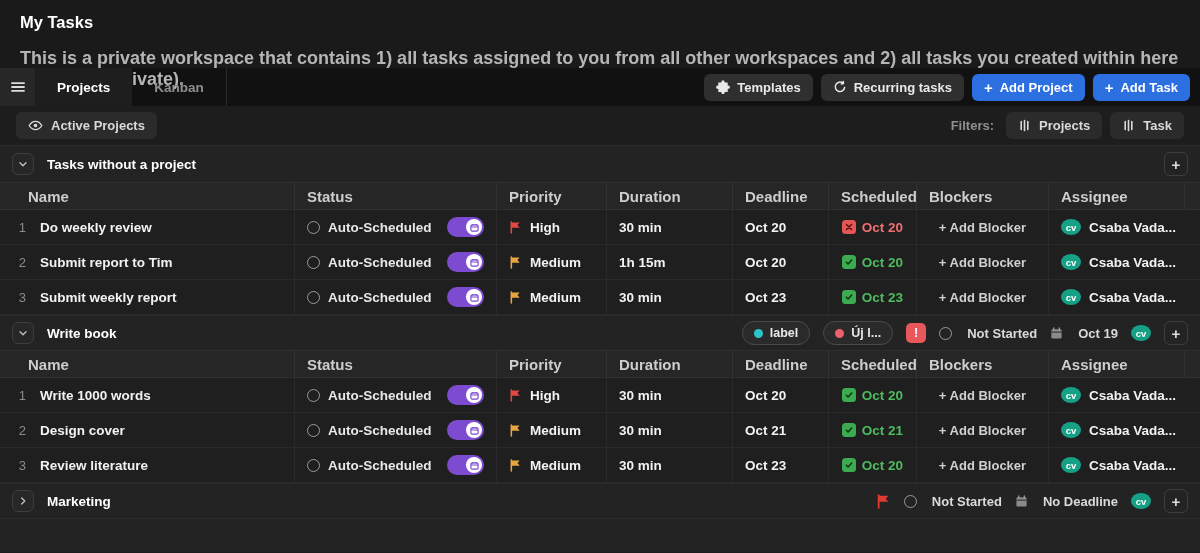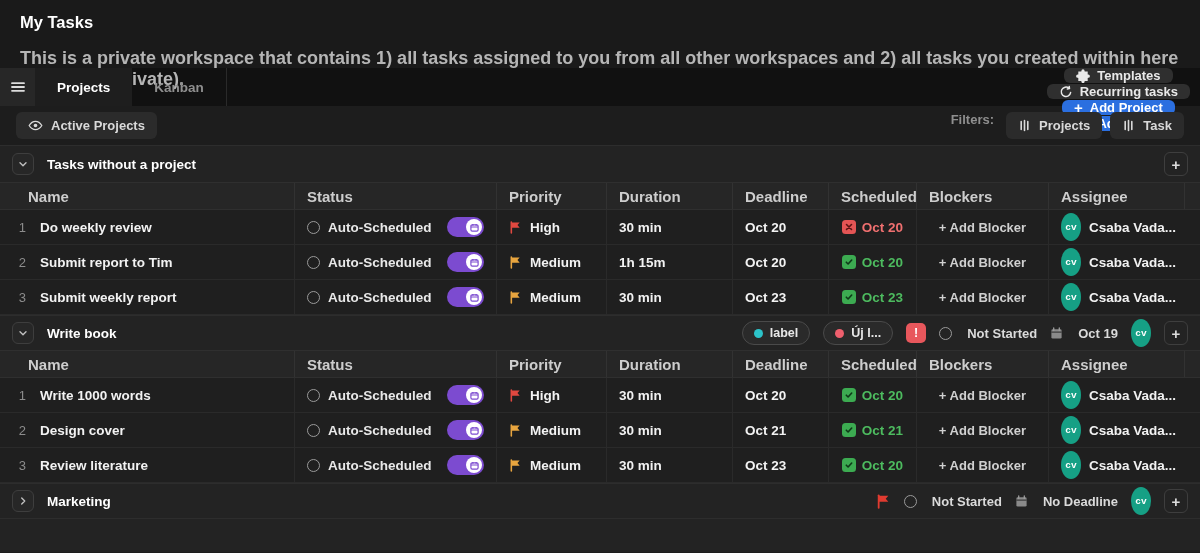--- a/index.html
+++ b/index.html
@@ -10,31 +10,31 @@
   .top-header { height:68px; background:#1a1a1a; padding:13px 20px 0; }
   .page-title { font-size:16.5px; font-weight:700; color:#ffffff; }
   .page-subtitle { margin-top:16px; font-size:18px; font-weight:700; color:#b5b5b5; }
 
   
   .tab-strip { height:38px; background:#111111; display:flex; align-items:stretch; }
   .burger-btn { width:35px; display:flex; align-items:center; justify-content:center; background:#272727; color:#dcdcdc; cursor:pointer; }
   .tab { padding:0 22px; display:flex; align-items:center; font-size:13.5px; font-weight:700; cursor:pointer; }
   .tab.active { background:#1e1e1e; color:#ffffff; }
   .tab.inactive { color:#8f8f8f; border-right:1px solid #2a2a2a; }
-  .strip-actions { margin-left:auto; display:flex; align-items:center; gap:1px; padding-right:10px;flex-direction:column; }
+  .strip-actions { margin-left:auto; display:flex; align-items:center; gap:8px; padding-right:10px; }
   .btn { height:27px; border-radius:6px; background:#2f2f2f; color:#e9e9e9; font-size:13px; font-weight:700;
          display:flex; align-items:center; gap:7px; padding:0 12px; cursor:pointer; white-space:nowrap; }
   .btn.blue { background:#2b6fe0; color:#ffffff; }
   .btn .plus-glyph { font-size:15px; font-weight:700; line-height:1; }
 
   
   .filter-row { height:39px; background:#1d1d1d; display:flex; align-items:center; padding:0 16px; }
   .chip { height:27px; border-radius:6px; background:#2b2b2b; color:#d9d9d9; font-size:13px; font-weight:700;
           display:flex; align-items:center; gap:8px; padding:0 12px; cursor:pointer; }
-  .filters-right { margin-left:auto; display:flex; align-items:flex-start; gap:8px; }
+  .filters-right { margin-left:auto; display:flex; align-items:center; gap:8px; }
   .filters-label { font-size:13px; font-weight:700; color:#8f8f8f; margin-right:4px; }
 
   
   .section-header { height:37px; background:#232323; border-top:1px solid #2d2d2d; display:flex; align-items:center; padding:0 12px; gap:13px; }
   .chev-box { width:22px; height:22px; border:1px solid #3e3e3e; border-radius:6px; background:#272727; color:#c0c0c0;
               display:flex; align-items:center; justify-content:center; cursor:pointer; flex:0 0 auto; }
   .section-title { font-size:13.5px; font-weight:700; color:#ffffff; }
   .section-meta { margin-left:auto; display:flex; align-items:center; gap:13px; }
   .plus-box { width:24px; height:24px; border:1px solid #3e3e3e; border-radius:6px; color:#dddddd; font-size:15px;
               font-weight:700; display:flex; align-items:center; justify-content:center; cursor:pointer; }
@@ -71,22 +71,22 @@
   .flag.medium { color:#e8a53f; }
   .flag.red-lg { color:#e03b30; }
   .sched-cell { justify-content:center; gap:6px; padding:0 6px; }
   .cal-badge { width:14px; height:14px; border-radius:3.5px; display:flex; align-items:center; justify-content:center; flex:0 0 auto; }
   .cal-badge.overdue { background:#e45555; color:#5a1414; }
   .cal-badge.ok { background:#3cab51; color:#0e3a18; }
   .sched-text.overdue { color:#f07070; }
   .sched-text.ok { color:#4dbb5f; }
   .blockers-cell { justify-content:center; color:#d0d0d0; font-size:13px; }
   .assignee-cell { gap:8px; }
-  .avatar { width:20px; height:28px; border-radius:50%; background:#16a085; color:#ffffff; font-size:9.5px; font-weight:700;
-            display:flex; align-items:center; justify-content:center; flex:0 0 auto;font-family:Liberation Mono, monospace; }
+  .avatar { width:20px; height:16px; border-radius:50%; background:#16a085; color:#ffffff; font-size:9.5px; font-weight:700;
+            display:flex; align-items:center; justify-content:center; flex:0 0 auto; }
   .bottom-filler { height:34px; background:#232323; border-top:1px solid #2d2d2d; }
   svg { display:block; }
 </style>
 </head>
 <body>
 
 <div class="top-header">
   <div class="page-title">My Tasks</div>
   <div class="page-subtitle">This is a private workspace that contains 1) all tasks assigned to you from all other workspaces and 2) all tasks you created within here (which are private).</div>
 </div>

